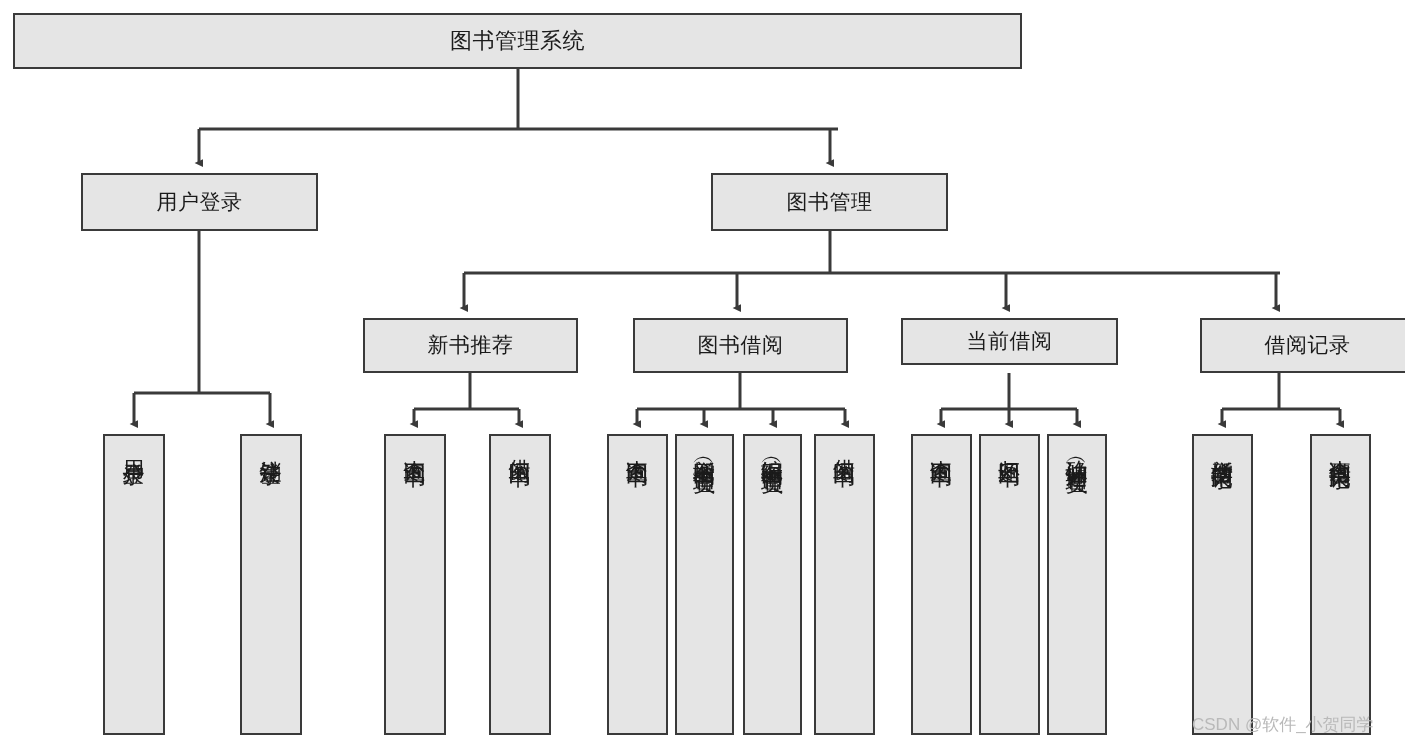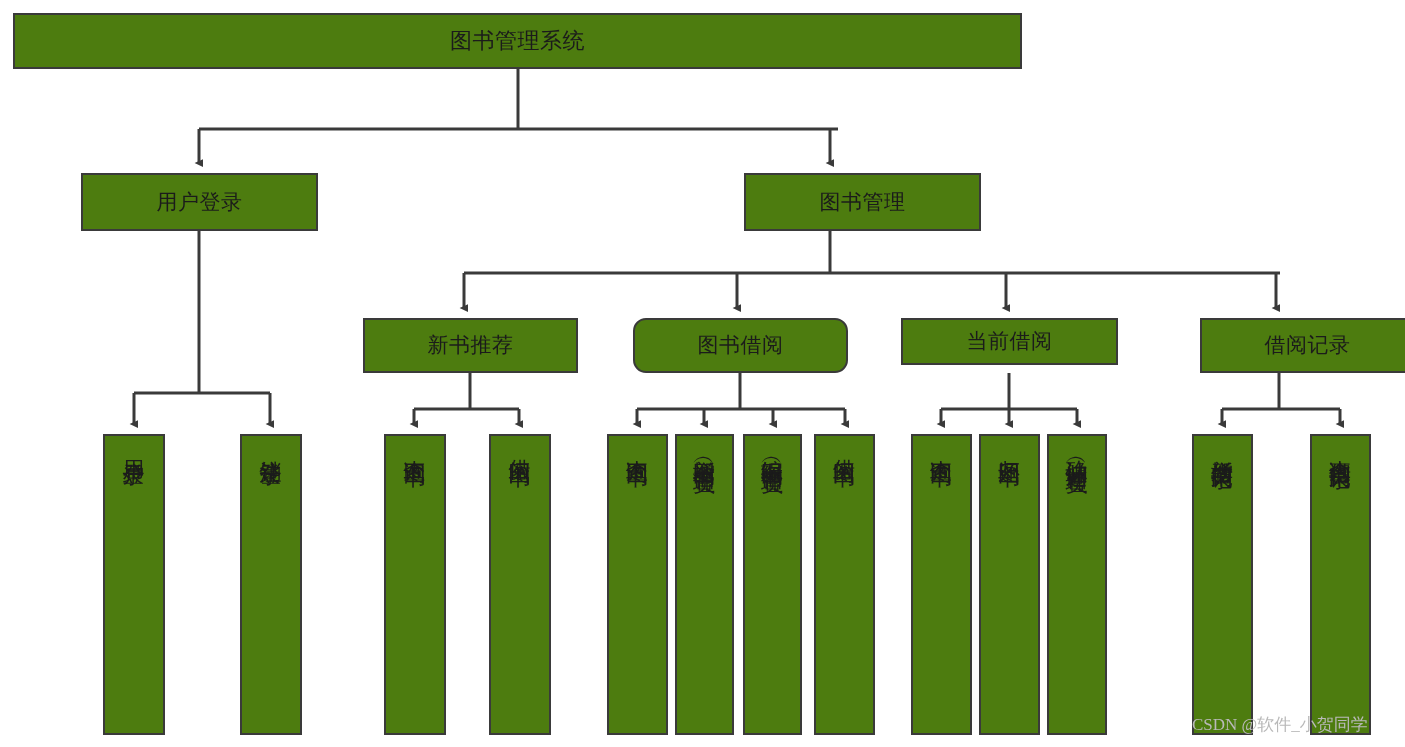--- a/index.html
+++ b/index.html
@@ -21,21 +21,21 @@
     position: absolute;
     left: 0;
     top: 0;
     width: 1405px;
     height: 747px;
     pointer-events: none;
   }
   .node {
     position: absolute;
     box-sizing: border-box;
-    background: #4d7c0f;
+    background: #e5e5e5;
     border: 2px solid #3a3a3a;
     display: flex;
     align-items: center;
     justify-content: center;
     color: #1b1b1b;
     z-index: 2;
   }
   .node .label {
     display: block;
     text-align: center;
@@ -65,21 +65,21 @@
     white-space: nowrap;
   }
   #watermark {
     position: absolute;
     left: 1192px;
     top: 713px;
     font-size: 17px;
     color: #b9b9b9;
     white-space: nowrap;
     z-index: 5;
-    font-family: Liberation Serif, serif;
+    font-family: Liberation Sans, sans-serif;
   }
 </style>
 </head>
 <body>
 
 <div id="canvas">
 
   <svg id="edges" viewBox="0 0 1405 747" xmlns="http://www.w3.org/2000/svg">
     <defs>
       <marker id="arrow" markerWidth="9" markerHeight="9" refX="4.2" refY="4.4" orient="auto" markerUnits="userSpaceOnUse">
@@ -130,28 +130,28 @@
     </g>
   </svg>
 
   <div class="node horiz root" style="left:13px; top:13px; width:1009px; height:56px;">
     <span class="label">图书管理系统</span>
   </div>
 
   <div class="node horiz" style="left:81px; top:173px; width:237px; height:58px;">
     <span class="label">用户登录</span>
   </div>
-  <div class="node horiz" style="left:711px; top:173px; width:237px; height:58px;margin-left:33px;">
+  <div class="node horiz" style="left:711px; top:173px; width:237px; height:58px;">
     <span class="label">图书管理</span>
   </div>
 
   <div class="node horiz" style="left:363px; top:318px; width:215px; height:55px;">
     <span class="label">新书推荐</span>
   </div>
-  <div class="node horiz" style="left:633px; top:318px; width:215px; height:55px;border-radius:13px;">
+  <div class="node horiz" style="left:633px; top:318px; width:215px; height:55px;">
     <span class="label">图书借阅</span>
   </div>
   <div class="node horiz" style="left:901px; top:318px; width:217px; height:47px;">
     <span class="label">当前借阅</span>
   </div>
   <div class="node horiz" style="left:1172px; top:318px; width:215px; height:55px;margin-left:28px;">
     <span class="label">借阅记录</span>
   </div>
 
   <div class="node vert" style="left:103px; top:434px; width:62px; height:301px;">

